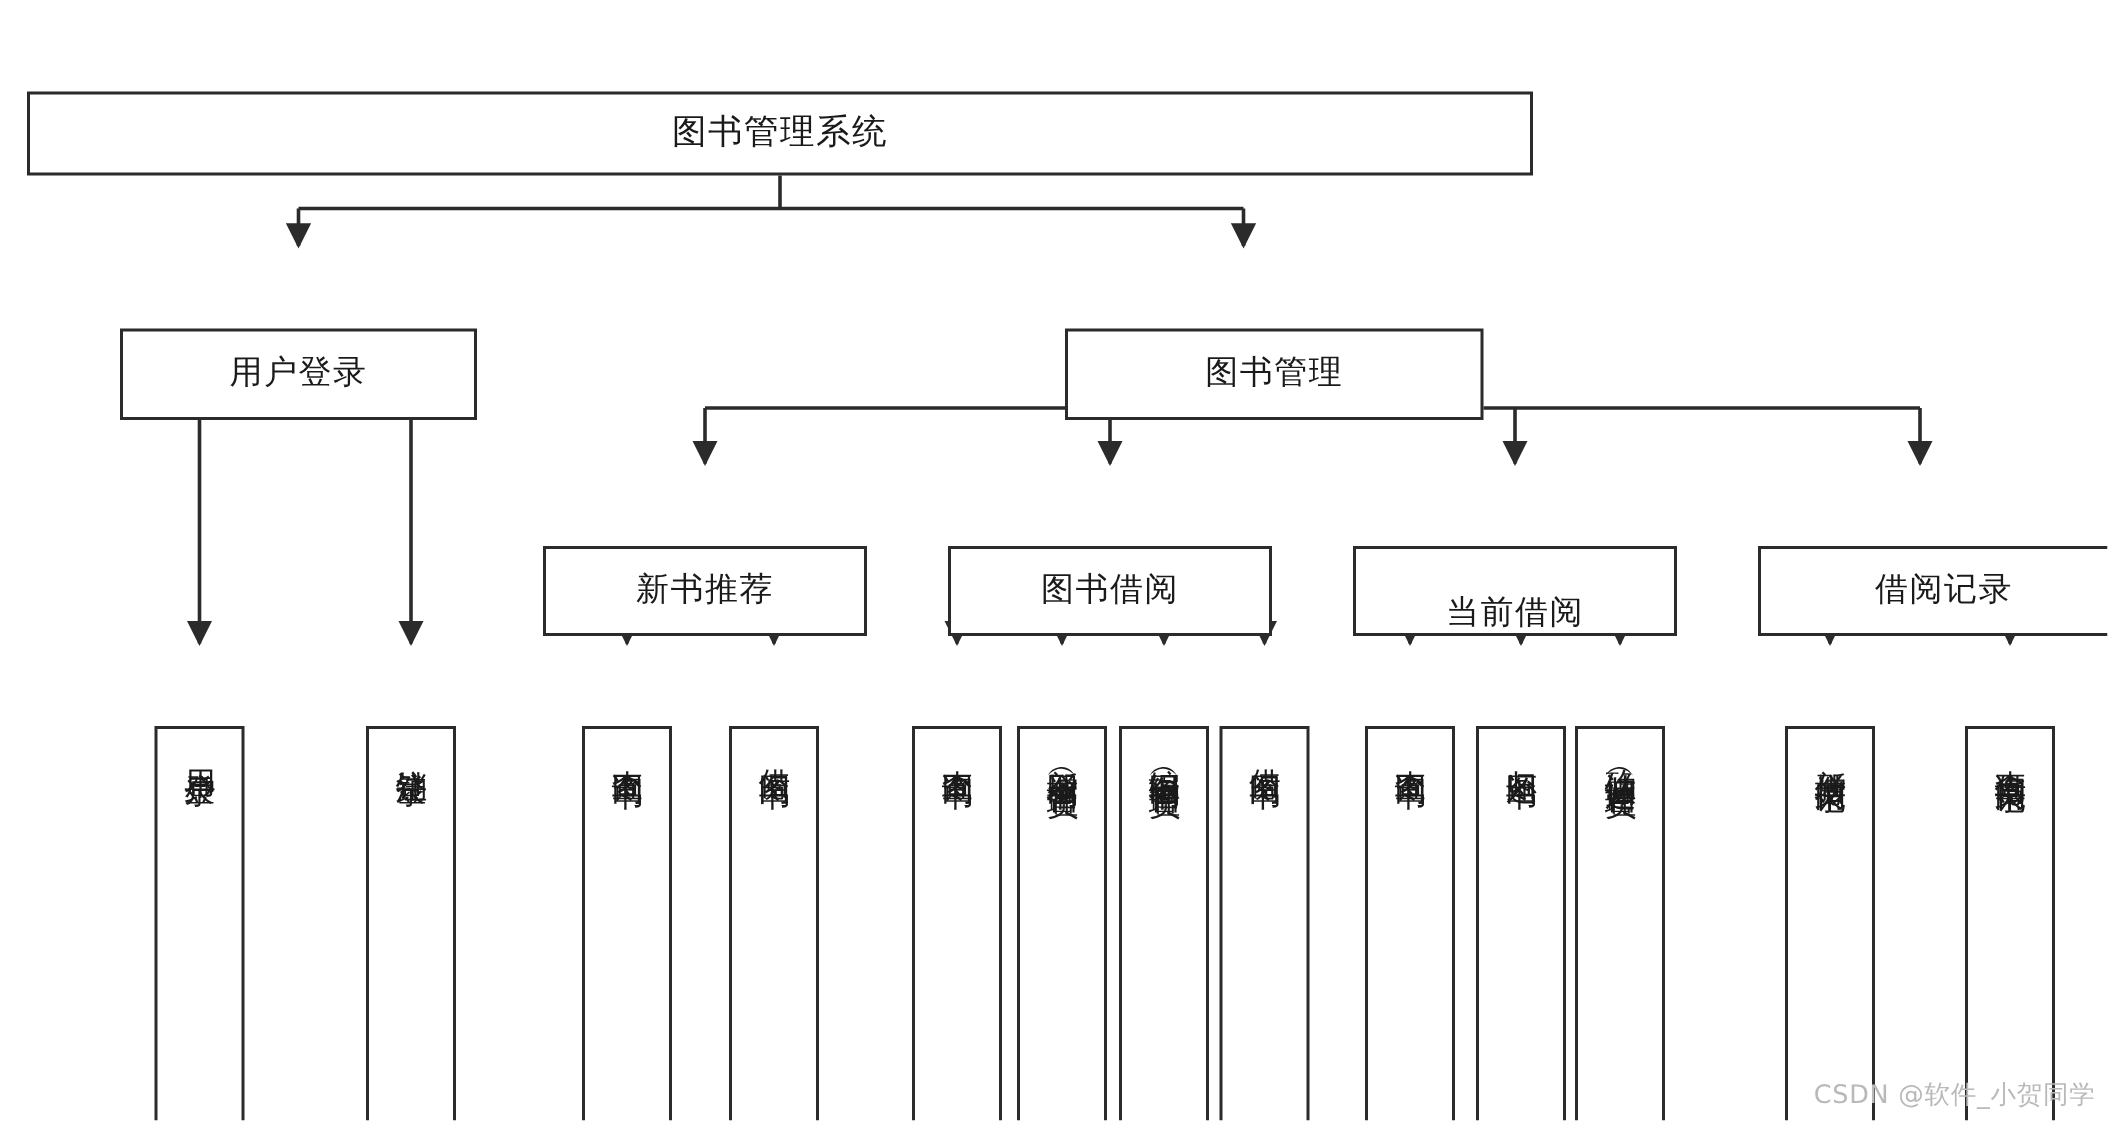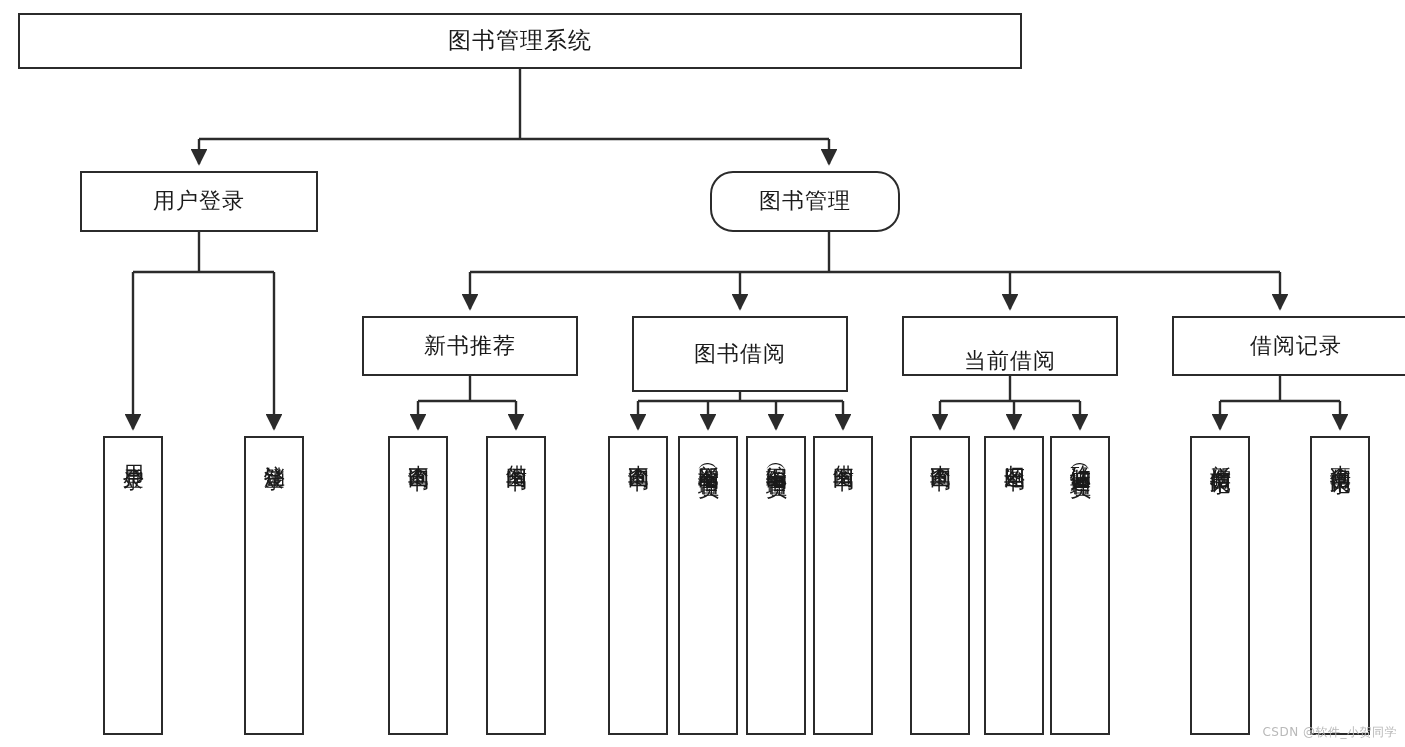--- a/index.html
+++ b/index.html
@@ -27,20 +27,21 @@
   }
   .node {
     position: absolute;
     box-sizing: border-box;
     border: 2px solid #2b2b2b;
     background: #ffffff;
     display: flex;
     align-items: center;
     justify-content: center;
     color: #1a1a1a;
+    margin-top: 48px;
   }
   .node.h {
     font-size: 22px;
     letter-spacing: 1px;
     line-height: 1.2;
   }
   .node.root {
     font-size: 23px;
   }
   .node.v {
@@ -54,21 +55,21 @@
     text-orientation: upright;
     line-height: 1.18;
     letter-spacing: 2px;
     white-space: nowrap;
     display: block;
   }
   .watermark {
     position: absolute;
     right: 8px;
     bottom: 6px;
-    font-size: 12px;
+    font-size: 17px;
     color: #b9b9b9;
     letter-spacing: 0.5px;
     white-space: nowrap;
     user-select: none;
   }
 </style>
 </head>
 <body>
 
 <div id="canvas">
@@ -123,28 +124,28 @@
     </g>
   </svg>
 
   <div class="node h root" style="left:18px; top:13px; width:1004px; height:56px;">
     <span>图书管理系统</span>
   </div>
 
   <div class="node h" style="left:80px; top:171px; width:238px; height:61px;">
     <span>用户登录</span>
   </div>
-  <div class="node h" style="left:710px; top:171px; width:190px; height:61px;border-radius:23px;">
+  <div class="node h" style="left:710px; top:171px; width:279px; height:61px;">
     <span>图书管理</span>
   </div>
 
   <div class="node h" style="left:362px; top:316px; width:216px; height:60px;">
     <span>新书推荐</span>
   </div>
-  <div class="node h" style="left:632px; top:316px; width:216px; height:76px;">
+  <div class="node h" style="left:632px; top:316px; width:216px; height:60px;">
     <span>图书借阅</span>
   </div>
   <div class="node h" style="left:902px; top:316px; width:216px; height:60px;align-items:flex-end;">
     <span>当前借阅</span>
   </div>
   <div class="node h" style="left:1172px; top:316px; width:248px; height:60px;">
     <span>借阅记录</span>
   </div>
 
   <div class="node v" style="left:103px; top:436px; width:60px; height:299px;">

